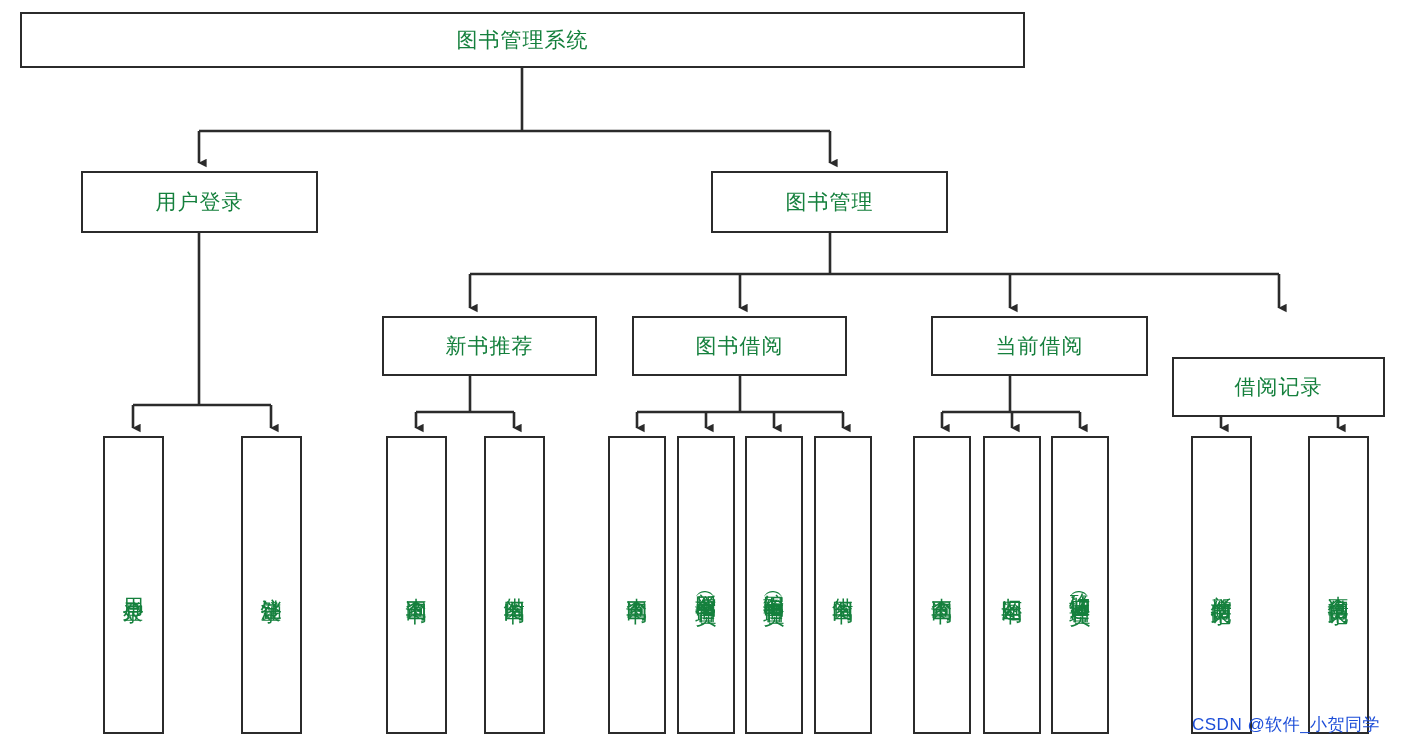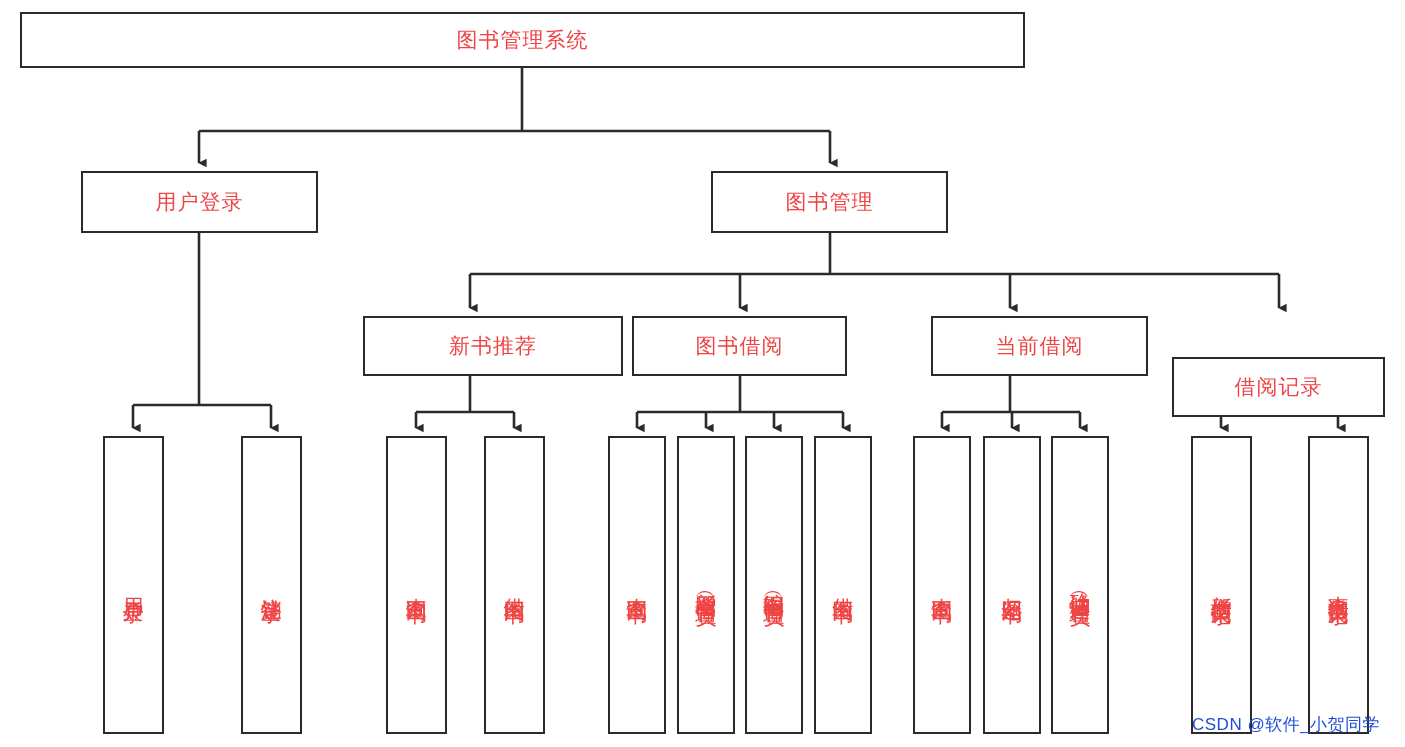--- a/index.html
+++ b/index.html
@@ -1,20 +1,20 @@
 <!DOCTYPE html>
 <html><head>
 <meta charset="utf-8">
 <style>
   html,body{margin:0;padding:0;background:#ffffff;}
   body{font-family:"Liberation Sans","DejaVu Sans",sans-serif;}
   #stage{position:relative;width:1405px;height:747px;background:#fff;overflow:hidden;}
   svg.edges{position:absolute;left:0;top:0;width:1405px;height:747px;}
   .node{position:absolute;box-sizing:border-box;background:#ffffff;border:2px solid #2b2b2b;
-        display:flex;align-items:center;justify-content:center;text-align:center;color:#ef4444;}
+        display:flex;align-items:center;justify-content:center;text-align:center;color:#15803d;}
   .node.h{font-size:21px;letter-spacing:1px;}
   .node.v{writing-mode:vertical-rl;text-orientation:upright;font-size:21px;line-height:1.32;letter-spacing:2px;}
   .watermark{position:absolute;color:#1d4ed8;font-size:17px;white-space:nowrap;letter-spacing:0.5px;}
 </style>
 </head>
 <body>
 
 <div id="stage">
 
   <svg class="edges" viewBox="0 0 1405 747">
@@ -65,21 +65,21 @@
       <path d="M1221,412 L1221,428" marker-end="url(#ar)"></path>
       <path d="M1338,412 L1338,428" marker-end="url(#ar)"></path>
     </g>
   </svg>
 
   <div class="node h" style="left:20px;top:12px;width:1005px;height:56px;">图书管理系统</div>
 
   <div class="node h" style="left:81px;top:171px;width:237px;height:62px;">用户登录</div>
   <div class="node h" style="left:711px;top:171px;width:237px;height:62px;">图书管理</div>
 
-  <div class="node h" style="left:363px;top:316px;width:260px;height:60px;">新书推荐</div>
+  <div class="node h" style="left:382px;top:316px;width:215px;height:60px;">新书推荐</div>
   <div class="node h" style="left:632px;top:316px;width:215px;height:60px;text-align:center;">图书借阅</div>
   <div class="node h" style="left:902px;top:316px;width:217px;height:60px;margin-left:29px;">当前借阅</div>
   <div class="node h" style="left:1172px;top:316px;width:213px;height:60px;margin-top:41px;">借阅记录</div>
 
   <div class="node v" style="left:103px;top:436px;width:61px;height:298px;">用户登录</div>
   <div class="node v" style="left:241px;top:436px;width:61px;height:298px;">注销登录</div>
 
   <div class="node v" style="left:386px;top:436px;width:61px;height:298px;">查询图书</div>
   <div class="node v" style="left:484px;top:436px;width:61px;height:298px;">借阅图书</div>
 

